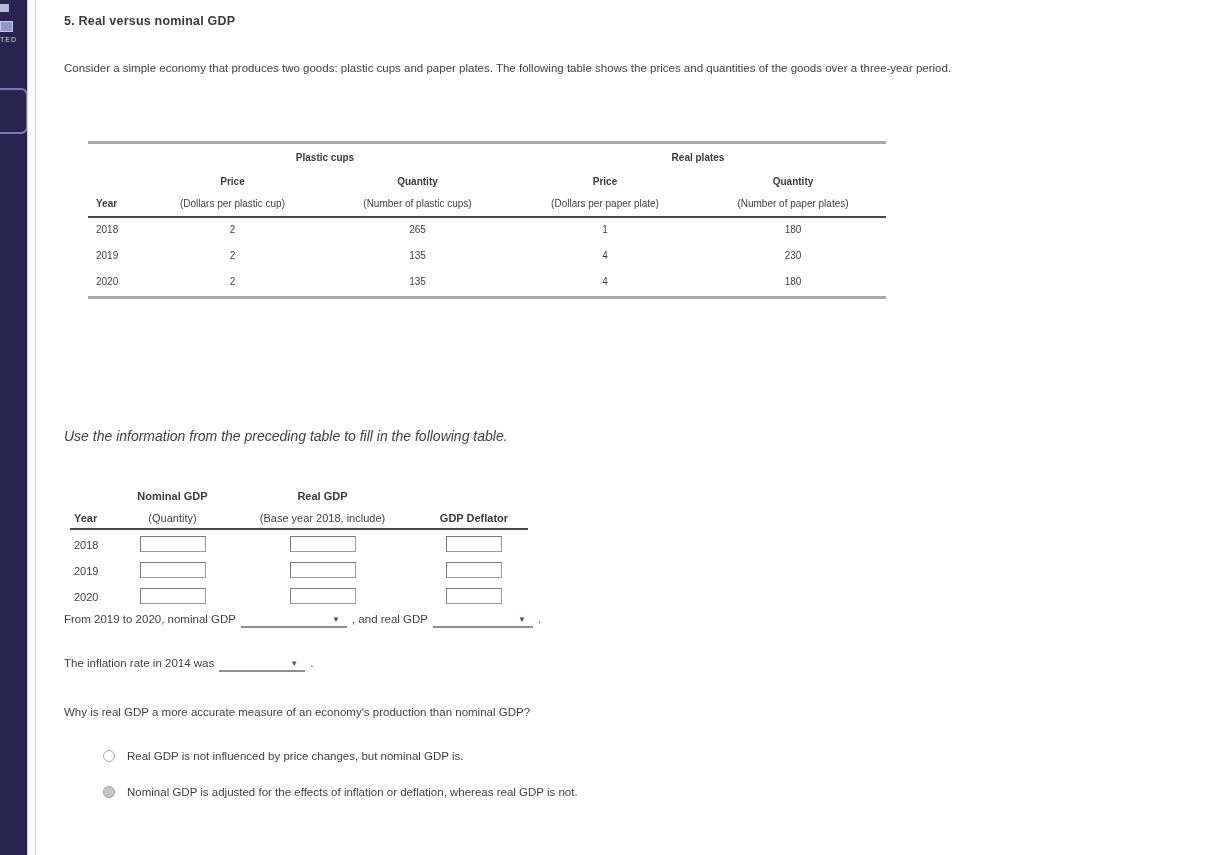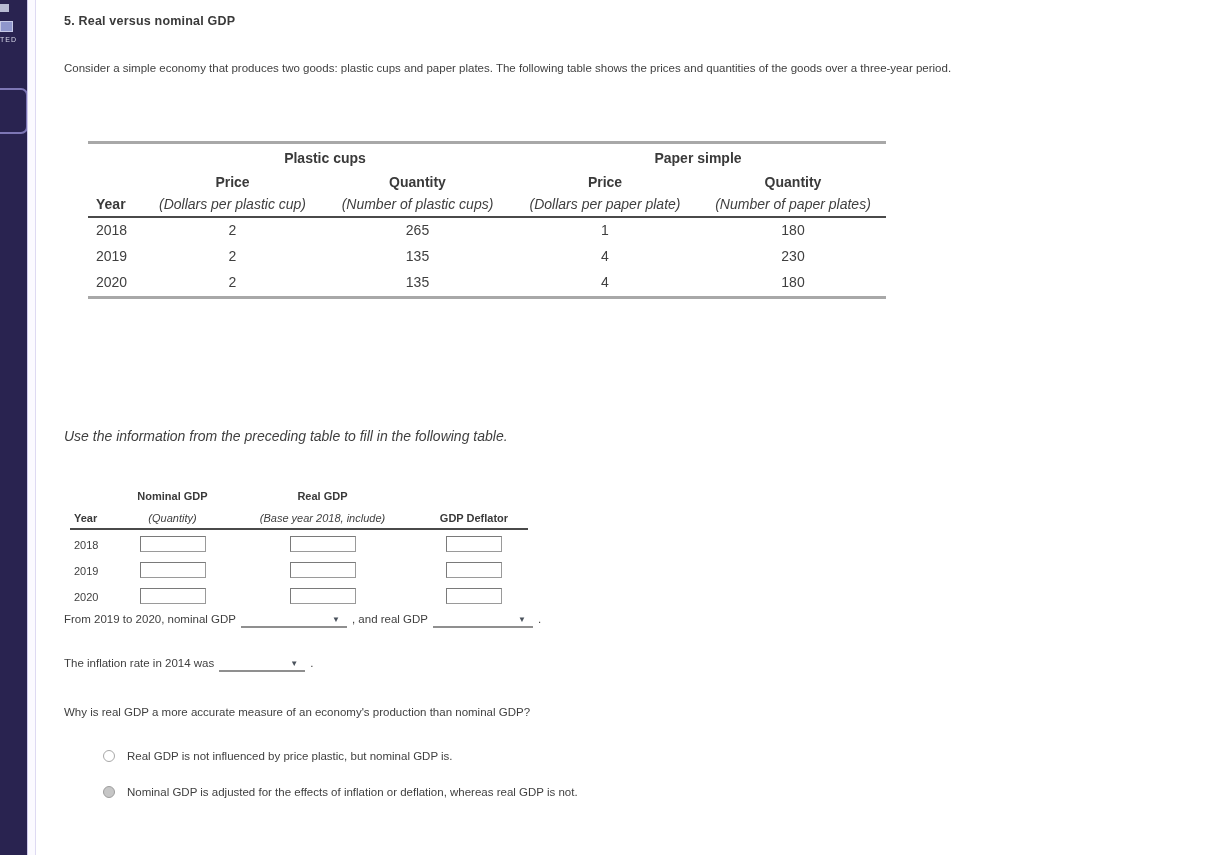--- a/index.html
+++ b/index.html
@@ -13,24 +13,24 @@
   .frag-c { position:absolute; left:0; top:36px; font-size:7px; color:#d8d9ea; letter-spacing:1px; }
   .frag-btn { position:absolute; left:-14px; top:88px; width:38px; height:42px; border:2px solid #7d76b5; border-radius:7px; background:transparent; }
   .gutter { position:absolute; left:27px; top:0; width:7px; height:855px; background:#fbfaff; border-left:1px solid #cfc9ec; border-right:1px solid #dedaf2; z-index:2; }
 
   main { position:absolute; left:0; top:0; width:1212px; height:855px; }
   .title { position:absolute; left:64px; top:14px; margin:0; font-size:12.5px; font-weight:bold; color:#3a3a3a; letter-spacing:0.2px; }
   .intro { position:absolute; left:64px; top:55px; width:908px; margin:0; font-size:11.5px; line-height:26px; }
 
   .cell { position:absolute; text-align:center; line-height:18px; white-space:nowrap; }
   .bold { font-weight:bold; color:#3a3a3a; }
-  .italic { font-style:italic; }
+  .italic { }
   .left { text-align:left; padding-left:8px; }
 
-  .ptable { position:absolute; left:88px; top:141px; width:798px; height:160px; font-size:14px; }
+  .ptable { position:absolute; left:88px; top:141px; width:798px; height:160px; font-size:10px; }
   .ptable .rule-light { position:absolute; left:0; width:798px; height:3px; background:#a8a8a8; }
   .ptable .rule-dark { position:absolute; left:0; width:798px; height:2px; background:#4a4a4a; }
   .ptable .drow { line-height:22px; }
 
   .instr { position:absolute; left:64px; top:428px; margin:0; font-size:14px; font-style:italic; }
 
   .gtable { position:absolute; left:70px; top:483px; width:458px; height:125px; font-size:11px; }
   .gtable .rule-dark { position:absolute; left:0; width:458px; height:2px; background:#4a4a4a; }
   .gtable .cell { line-height:22px; }
   .gtable .irow { line-height:24px; }
@@ -64,21 +64,21 @@
 
 <main>
 
   <h1 class="title">5. Real versus nominal GDP</h1>
   <p class="intro">Consider a simple economy that produces two goods: plastic cups and paper plates. The following table shows the prices and quantities of the goods over a three-year period.</p>
 
   <section class="ptable">
     <div class="rule-light" style="top:0"></div>
 
     <div class="cell bold" style="top:8px;left:52px;width:370px">Plastic cups</div>
-    <div class="cell bold" style="top:8px;left:422px;width:376px">Paper simple</div>
+    <div class="cell bold" style="top:8px;left:422px;width:376px">Real plates</div>
 
     <div class="cell bold" style="top:32px;left:52px;width:185px">Price</div>
     <div class="cell bold" style="top:32px;left:237px;width:185px">Quantity</div>
     <div class="cell bold" style="top:32px;left:422px;width:190px">Price</div>
     <div class="cell bold" style="top:32px;left:612px;width:186px">Quantity</div>
 
     <div class="cell bold left" style="top:54px;left:0;width:52px">Year</div>
     <div class="cell italic" style="top:54px;left:52px;width:185px">(Dollars per plastic cup)</div>
     <div class="cell italic" style="top:54px;left:237px;width:185px">(Number of plastic cups)</div>
     <div class="cell italic" style="top:54px;left:422px;width:190px">(Dollars per paper plate)</div>
@@ -153,20 +153,20 @@
   </div>
 
   <div class="sentence" style="top:654px">
     <span>The inflation rate in 2014 was</span><span class="dd" style="width:86px"><span class="tri">▼</span></span><span>.</span>
   </div>
 
   <p class="mc-question">Why is real GDP a more accurate measure of an economy's production than nominal GDP?</p>
 
   <div class="opt" style="top:748px">
     <span class="radio"></span>
-    <span class="opt-label">Real GDP is not influenced by price plastic, but nominal GDP is.</span>
+    <span class="opt-label">Real GDP is not influenced by price changes, but nominal GDP is.</span>
   </div>
   <div class="opt" style="top:784px">
     <span class="radio selected"></span>
     <span class="opt-label">Nominal GDP is adjusted for the effects of inflation or deflation, whereas real GDP is not.</span>
   </div>
 
 </main>
 
 </body></html>

